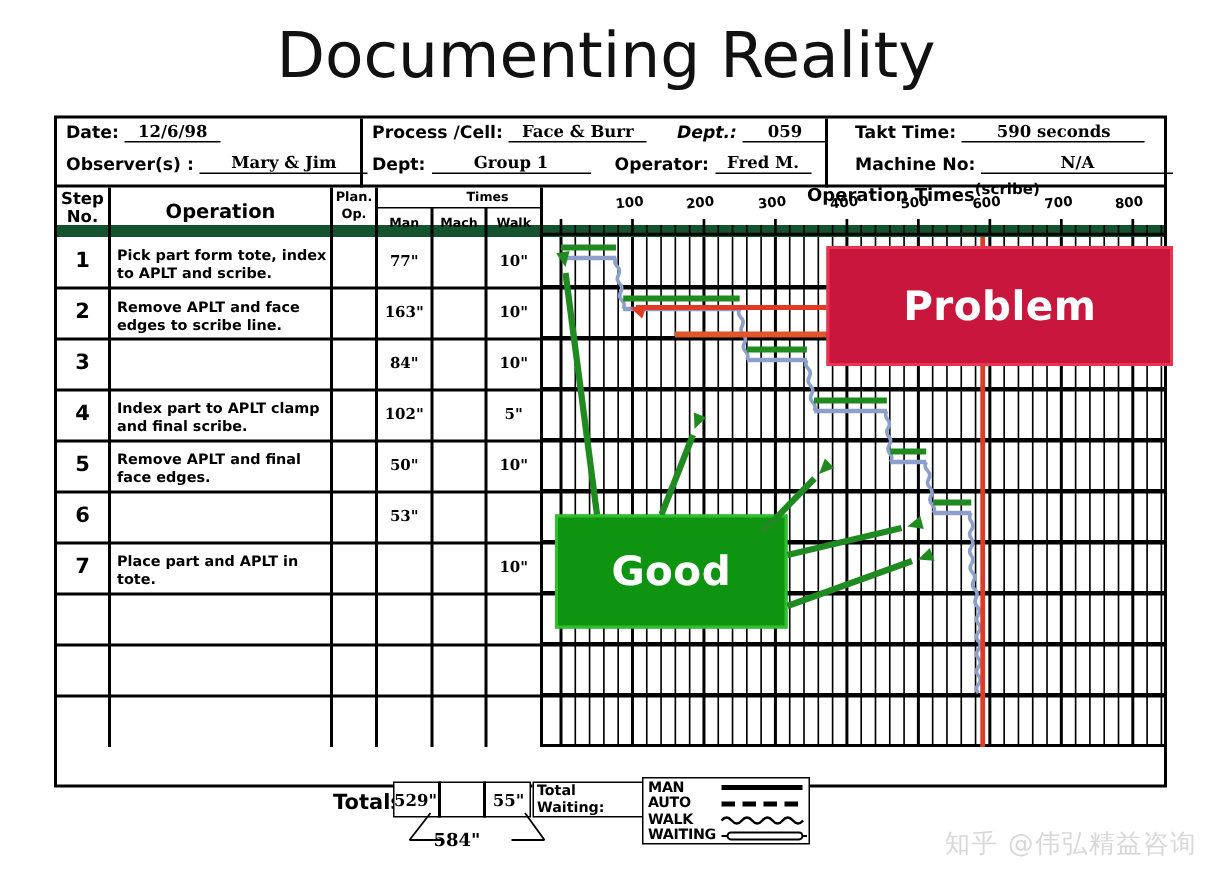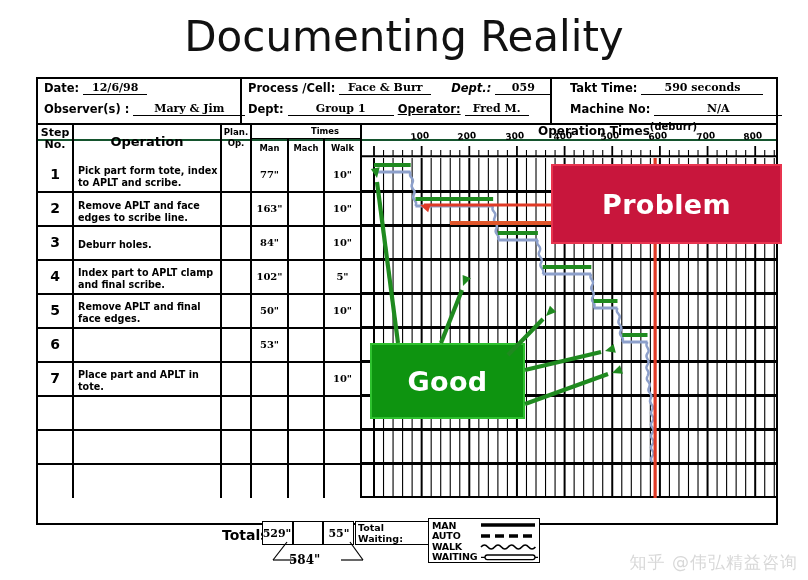--- a/index.html
+++ b/index.html
@@ -39,21 +39,21 @@
   .hrow.r2 { top:23px; }
   .hlabel { display:inline-block; vertical-align:bottom; }
   .hval {
     display:inline-block; vertical-align:bottom;
     border-bottom:1.4px solid #000; text-align:center;
     font-size:11px; font-weight:700; color:#000; padding:0 3px;
   }
   .hval.hand { font-family:"DejaVu Serif", serif; font-weight:700; }
 
   
-  .colhdr { position:absolute; left:0; top:46px; width:100%; height:16px; border-bottom:2px solid #14532d; }
+  .colhdr { position:absolute; left:0; top:46px; width:100%; height:33px; border-bottom:8px solid #14532d; }
   .ch {
     position:absolute; text-align:center; font-family:"DejaVu Sans", sans-serif;
     font-weight:700; color:#000;
   }
   .vline { position:absolute; width:2px; background:#000; }
   .hline-thin { position:absolute; height:1.4px; background:#000; }
 
   
   .rowline { position:absolute; left:0; width:100%; height:2px; background:#000; }
   .cell-step {
@@ -148,21 +148,21 @@
       <div class="hdr-cell" style="left:204px; width:308px;">
         <div class="hrow r1">
           <span class="hlabel">Process /Cell:</span>
           <span class="hval hand" style="width:92px;">Face &amp; Burr</span>
           <span class="hlabel" style="margin-left:16px;font-style:italic;">Dept.:</span>
           <span class="hval hand" style="width:56px;">059</span>
         </div>
         <div class="hrow r2">
           <span class="hlabel">Dept:</span>
           <span class="hval hand" style="width:106px;">Group 1</span>
-          <span class="hlabel" style="text-decoration:underline;">Operator:</span>
+          <span class="hlabel" style="margin-left:12px;">Operator:</span>
           <span class="hval hand" style="width:64px;">Fred M.</span>
         </div>
       </div>
 
       <div class="hdr-cell" style="left:494px; width:226px;margin-left:32px;">
         <div class="hrow r1">
           <span class="hlabel">Takt Time:</span>
           <span class="hval hand" style="width:122px;">590 seconds</span>
         </div>
         <div class="hrow r2">
@@ -190,21 +190,21 @@
       <div class="ch" style="left:184px; width:28px; top:2px; font-size:8.6px; line-height:11px;">
         <div>Plan.</div>
         <div>Op.</div>
       </div>
       <div class="ch" style="left:212px; width:110px; top:1px; font-size:8.4px;padding-left:40px;">Times</div>
       <div class="ch" style="left:214px; width:35px; top:18px; font-size:8.4px;">Man</div>
       <div class="ch" style="left:251px; width:34px; top:18px; font-size:8.4px;">Mach</div>
       <div class="ch" style="left:287px; width:35px; top:18px; font-size:8.4px;">Walk</div>
 
       <div class="chart-title" style="left:500px; top:-4px;">
-        <span>Operation Times</span><span class="sup">(deburr)</span>
+        <span>Operation Times</span><span class="sup">(scribe)</span>
       </div>
       <div id="axis-host" style="position:absolute; left:322px; top:0; width:416px; height:33px;">
           <svg width="416" height="33" style="position: absolute; left: 0px; top: 0px;">
             <line x1="0" y1="31.2" x2="416" y2="31.2" stroke="#000" stroke-width="2"></line>
             <line x1="14" x2="14" y1="21" y2="31" stroke="#000" stroke-width="1.8"></line>
             <line x1="23.53" x2="23.53" y1="25" y2="31" stroke="#000" stroke-width="1.1"></line>
             <line x1="33.06" x2="33.06" y1="25" y2="31" stroke="#000" stroke-width="1.1"></line>
             <line x1="42.59" x2="42.59" y1="25" y2="31" stroke="#000" stroke-width="1.1"></line>
             <line x1="52.12" x2="52.12" y1="25" y2="31" stroke="#000" stroke-width="1.1"></line>
             <line x1="61.65" x2="61.65" y1="21" y2="31" stroke="#000" stroke-width="1.8"></line>
@@ -279,23 +279,20 @@
         </div>
         <div class="cell-num" style="left:214px; width:35px; top:11px;">77"</div>
         <div class="cell-num" style="left:287px; width:35px; top:11px;">10"</div>
         <div class="cell-step" style="left:4px; top:42px;">2</div>
         <div class="cell-op" style="left:40px; width:140px; top:40px; height:26px; display:flex; align-items:flex-end;">
           <span>Remove APLT and face edges to scribe line.</span>
         </div>
         <div class="cell-num" style="left:214px; width:35px; top:45px;">163"</div>
         <div class="cell-num" style="left:287px; width:35px; top:45px;">10"</div>
         <div class="cell-step" style="left:4px; top:76px;">3</div>
-        <div class="cell-op" style="left:40px; width:140px; top:74px; height:26px; display:flex; align-items:center;">
-          <span>Deburr holes.</span>
-        </div>
         <div class="cell-num" style="left:214px; width:35px; top:79px;">84"</div>
         <div class="cell-num" style="left:287px; width:35px; top:79px;">10"</div>
         <div class="cell-step" style="left:4px; top:110px;">4</div>
         <div class="cell-op" style="left:40px; width:140px; top:108px; height:26px; display:flex; align-items:center;">
           <span>Index part to APLT clamp and final scribe.</span>
         </div>
         <div class="cell-num" style="left:214px; width:35px; top:113px;">102"</div>
         <div class="cell-num" style="left:287px; width:35px; top:113px;">5"</div>
         <div class="cell-step" style="left:4px; top:144px;">5</div>
         <div class="cell-op" style="left:40px; width:140px; top:142px; height:26px; display:flex; align-items:center;">

